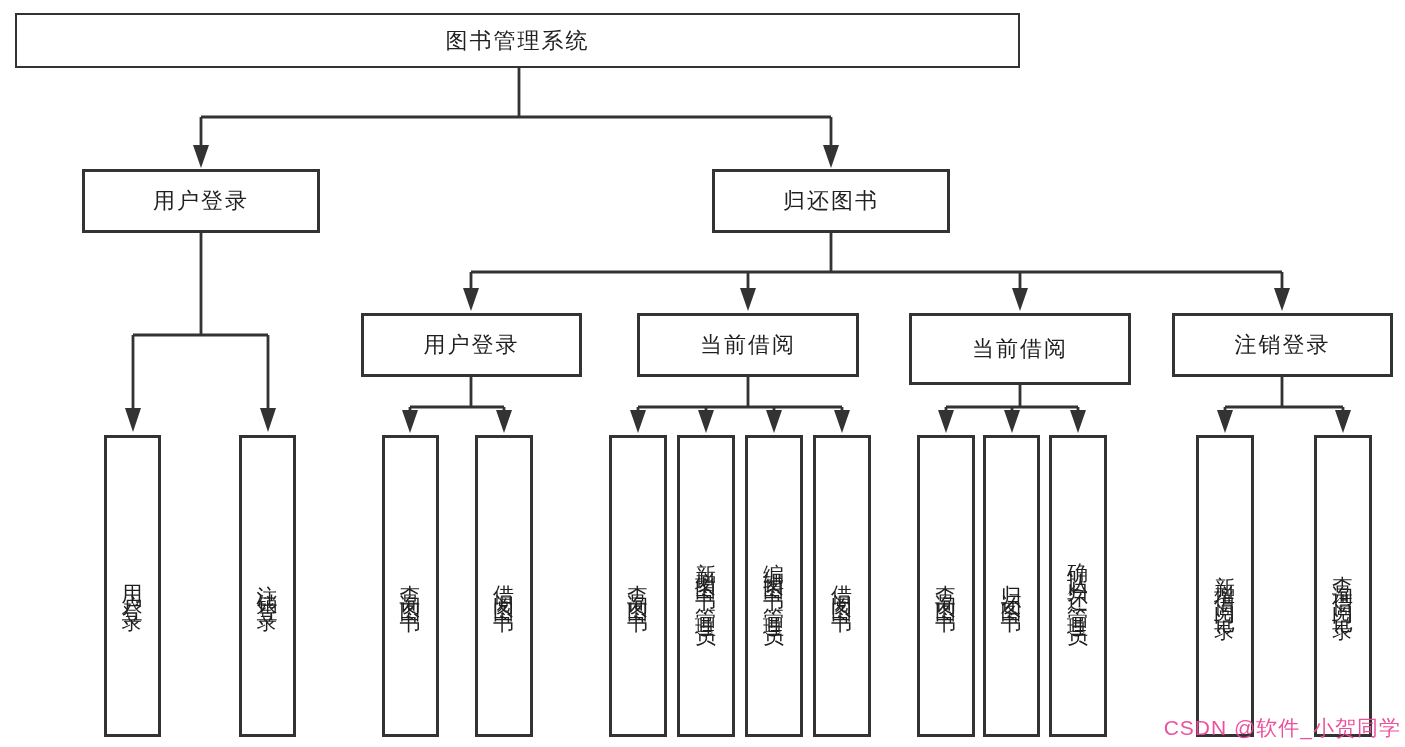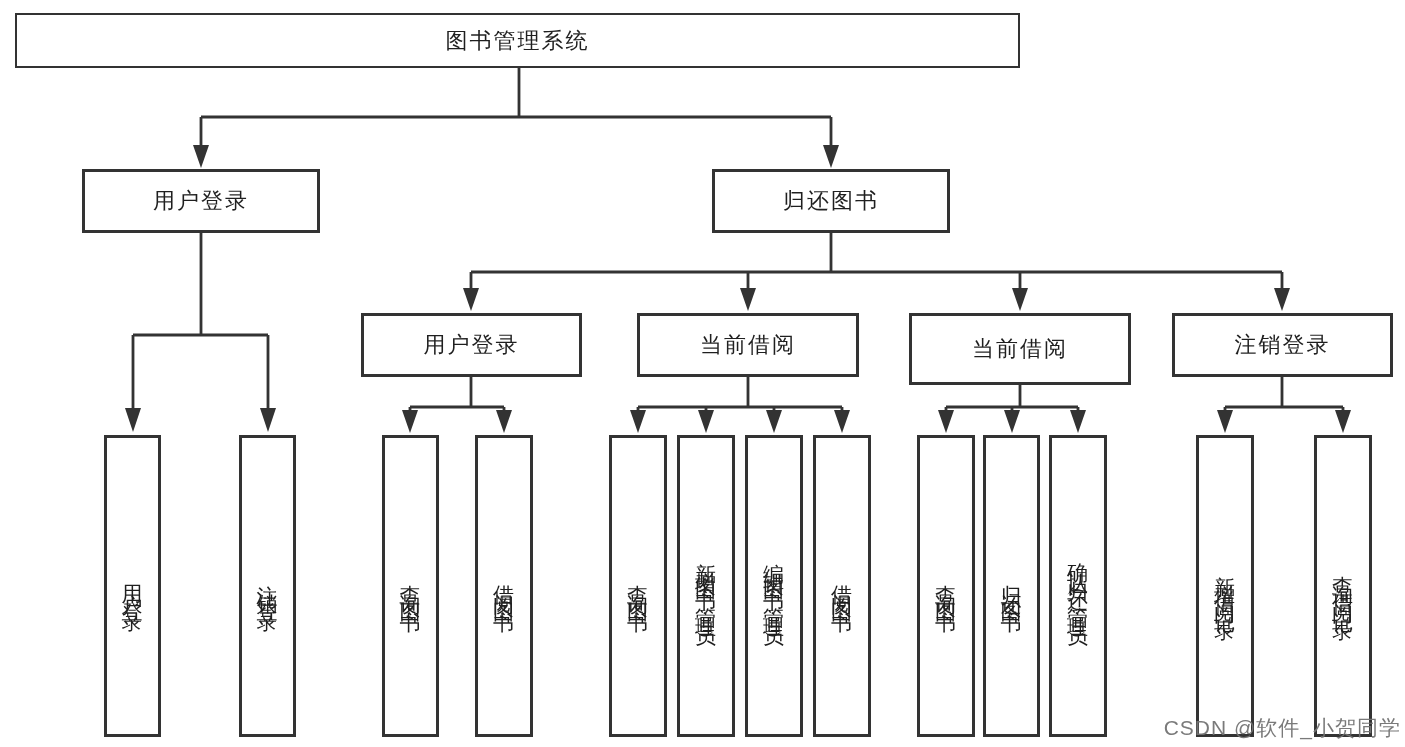--- a/index.html
+++ b/index.html
@@ -13,21 +13,21 @@
     border:3px solid #333333;display:flex;align-items:center;justify-content:center;
     font-size:22px;letter-spacing:2px;white-space:nowrap;
   }
   .root{border-width:2.5px;font-size:22px;}
   .leaf{
     writing-mode:vertical-rl;text-orientation:mixed;
     font-size:21px;letter-spacing:9px;white-space:normal;line-height:1;
   }
   .watermark{
     position:absolute;right:4px;bottom:5px;
-    font-size:21px;letter-spacing:1px;color:#737373;opacity:.95;
+    font-size:21px;letter-spacing:1px;color:#ec4899;opacity:.95;
   }
 </style>
 </head>
 <body>
 
 <div class="stage">
 
   <svg class="connectors" viewBox="0 0 1405 747" xmlns="http://www.w3.org/2000/svg">
     <g stroke="#333333" stroke-width="2.8" fill="none">
       <path d="M519 68 V117 M201 117 H831 M201 117 V146 M831 117 V146

